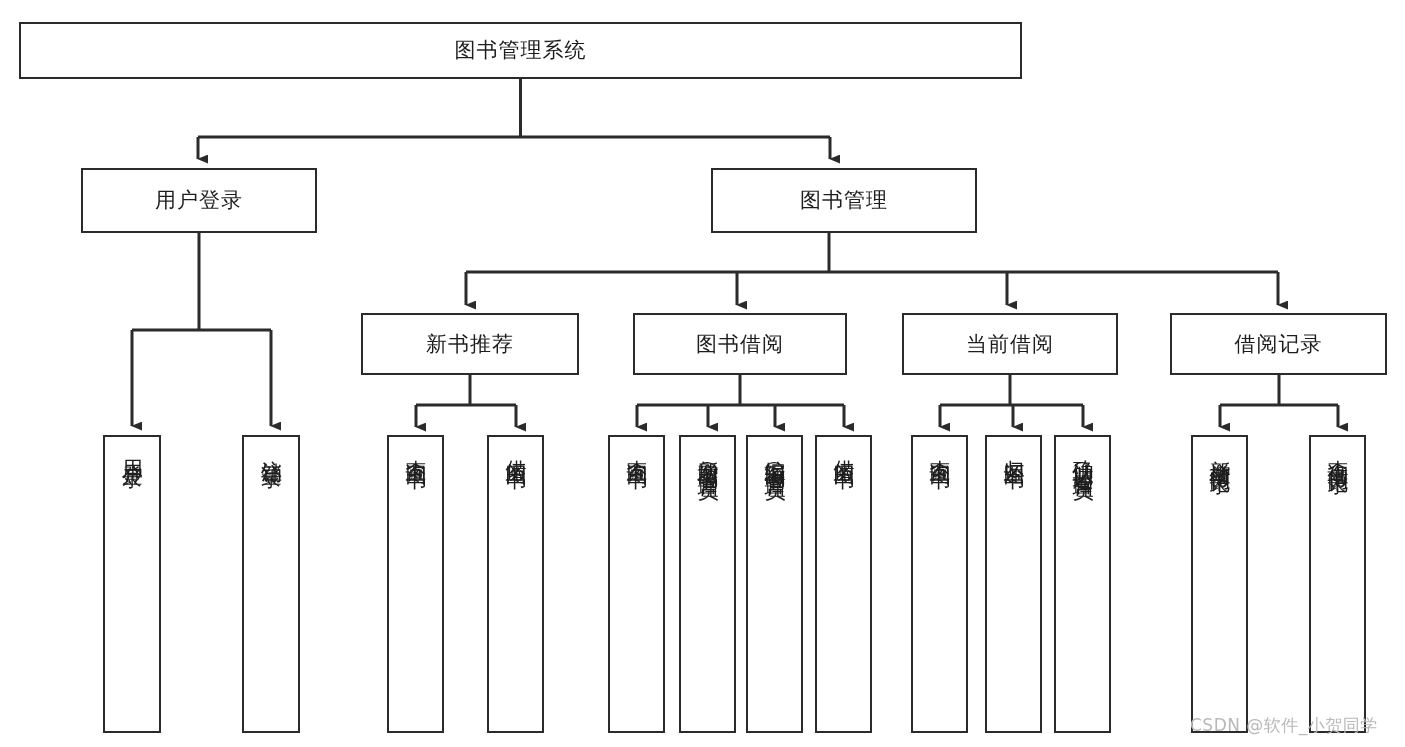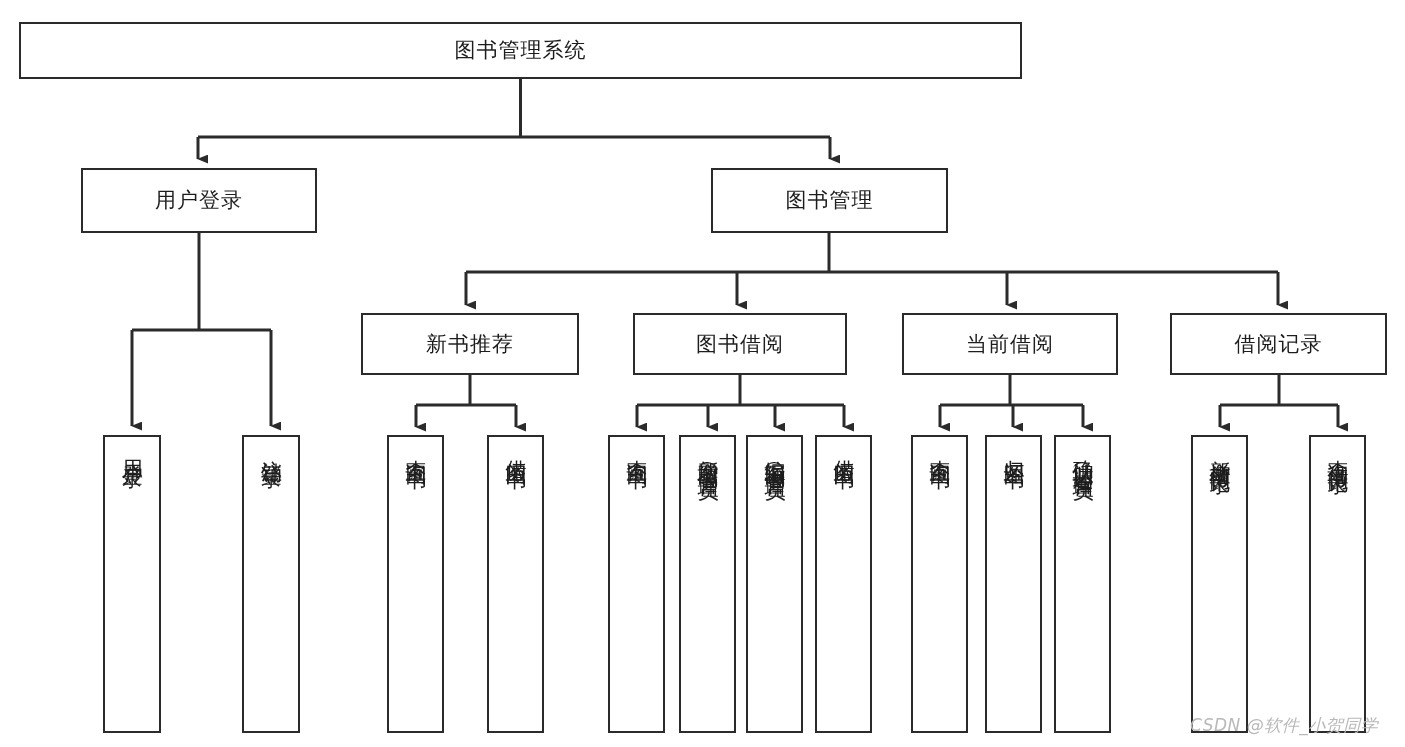--- a/index.html
+++ b/index.html
@@ -125,21 +125,21 @@
     </g>
   </svg>
 
   <div class="node-box" style="left: 19px; top: 14px; width: 1003px; height: 57px; margin-top: 8px;">
     <span class="node-label">图书管理系统</span>
   </div>
 
   <div class="node-box" style="left: 81px; top: 168px; width: 236px; height: 65px;">
     <span class="node-label">用户登录</span>
   </div>
-  <div class="node-box" style="left: 711px; top: 168px; width: 237px; height: 65px; text-align: right;">
+  <div class="node-box" style="left: 711px; top: 168px; width: 266px; height: 65px; text-align: right;">
     <span class="node-label">图书管理</span>
   </div>
 
   <div class="node-box" style="left: 633px; top: 313px; width: 214px; height: 62px;">
     <span class="node-label">图书借阅</span>
   </div>
   <div class="node-box" style="left: 361px; top: 313px; width: 218px; height: 62px;">
     <span class="node-label">新书推荐</span>
   </div>
   <div class="node-box" style="left: 902px; top: 313px; width: 216px; height: 62px;">
@@ -182,15 +182,15 @@
   <div class="node-box vertical" style="left: 1054px; top: 435px; width: 57px; height: 298px;">
     <span class="node-label">确认归还（管理员）</span>
   </div>
   <div class="node-box vertical" style="left: 1191px; top: 435px; width: 57px; height: 298px;">
     <span class="node-label">新增借阅记录</span>
   </div>
   <div class="node-box vertical" style="left: 1309px; top: 435px; width: 57px; height: 298px;">
     <span class="node-label">查询借阅记录</span>
   </div>
 
-  <div class="watermark" style="left: 1190px; top: 714px; font-style: italic;">CSDN @软件_小贺同学</div>
+  <div class="watermark" style="left: 1190px; top: 714px;">CSDN @软件_小贺同学</div>
 
 </div>
 
 </body></html>

